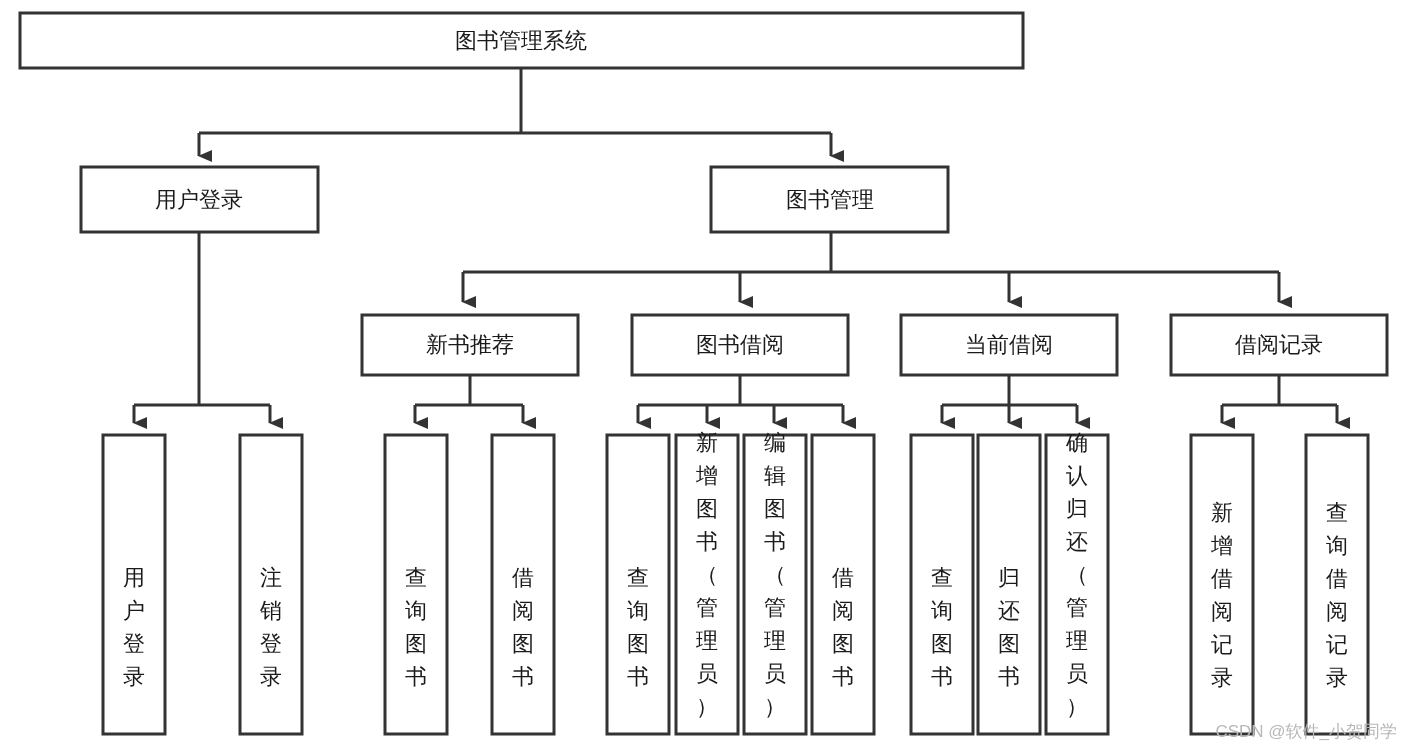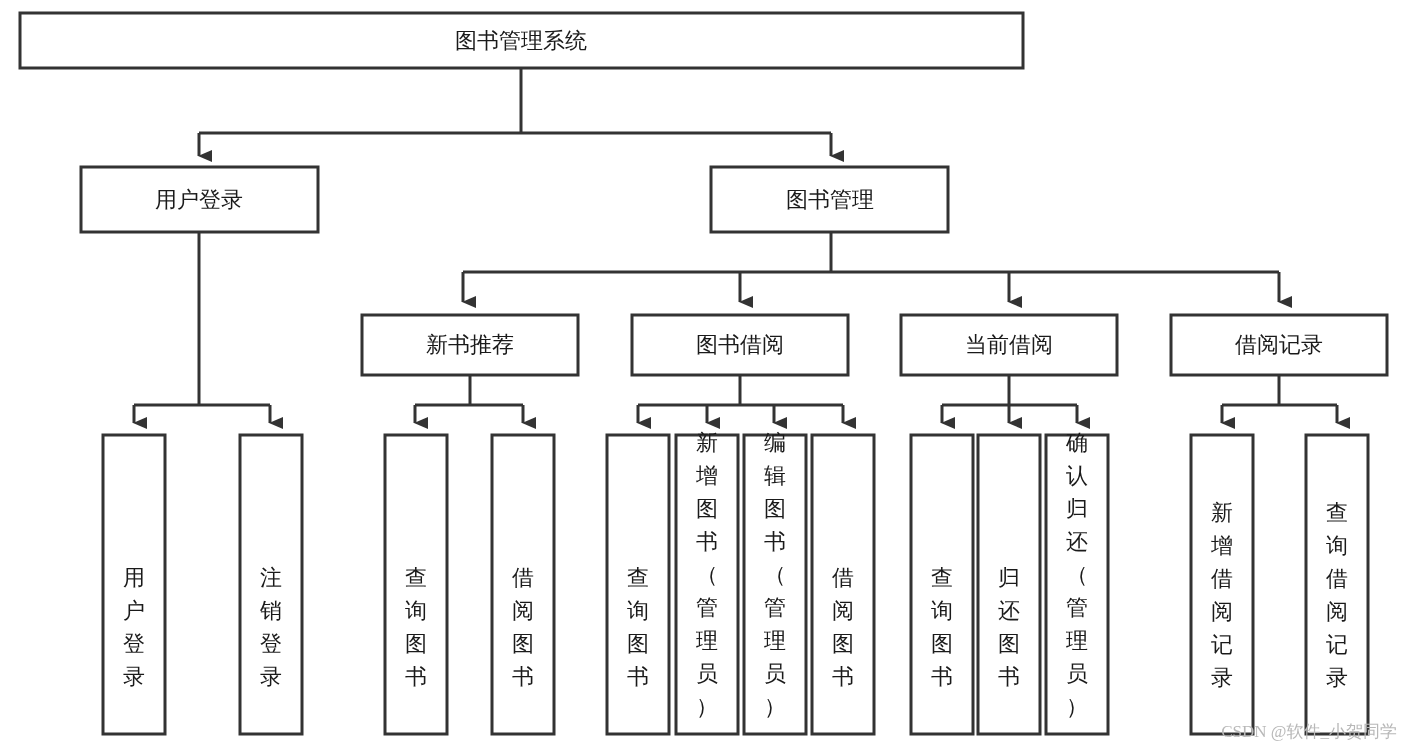--- a/index.html
+++ b/index.html
@@ -43,21 +43,21 @@
     fill: none;
   }
   .arrow-head {
     fill: #333333;
     stroke: none;
   }
   .watermark {
     position: absolute;
     right: 8px;
     bottom: 4px;
-    font-family: Liberation Serif, serif;
+    font-family: Liberation Sans, sans-serif;
     font-size: 17px;
     color: #b8b8b8;
     white-space: nowrap;
     user-select: none;
   }
 </style>
 </head>
 <body>
 
 <svg id="diagram" viewBox="0 0 1405 747">

